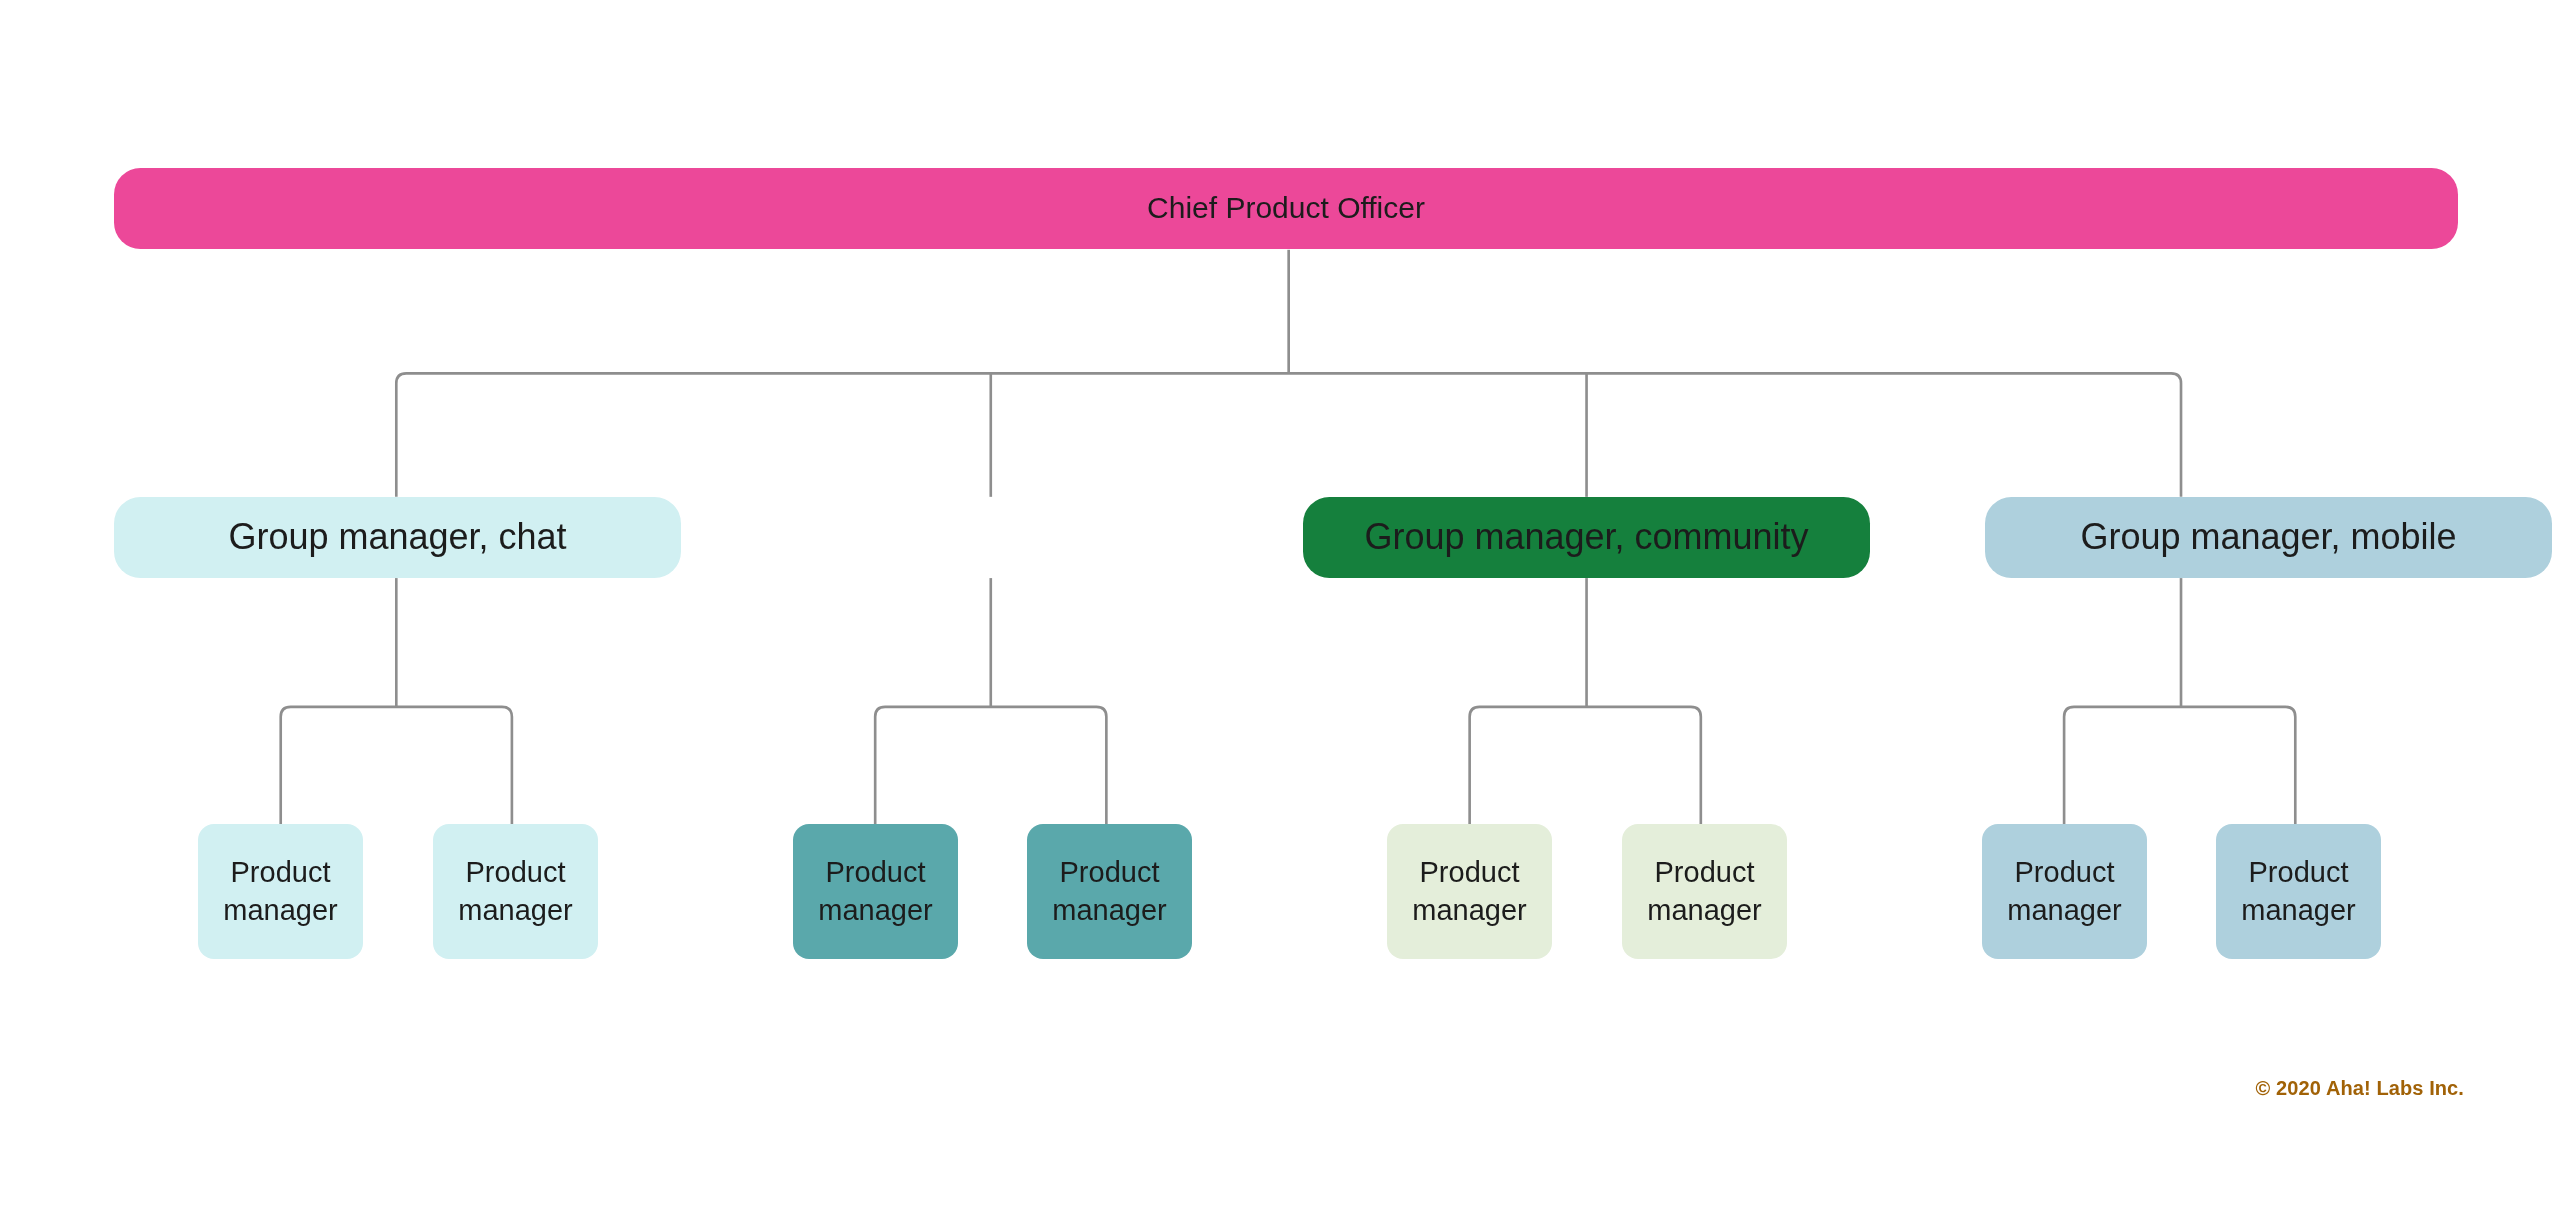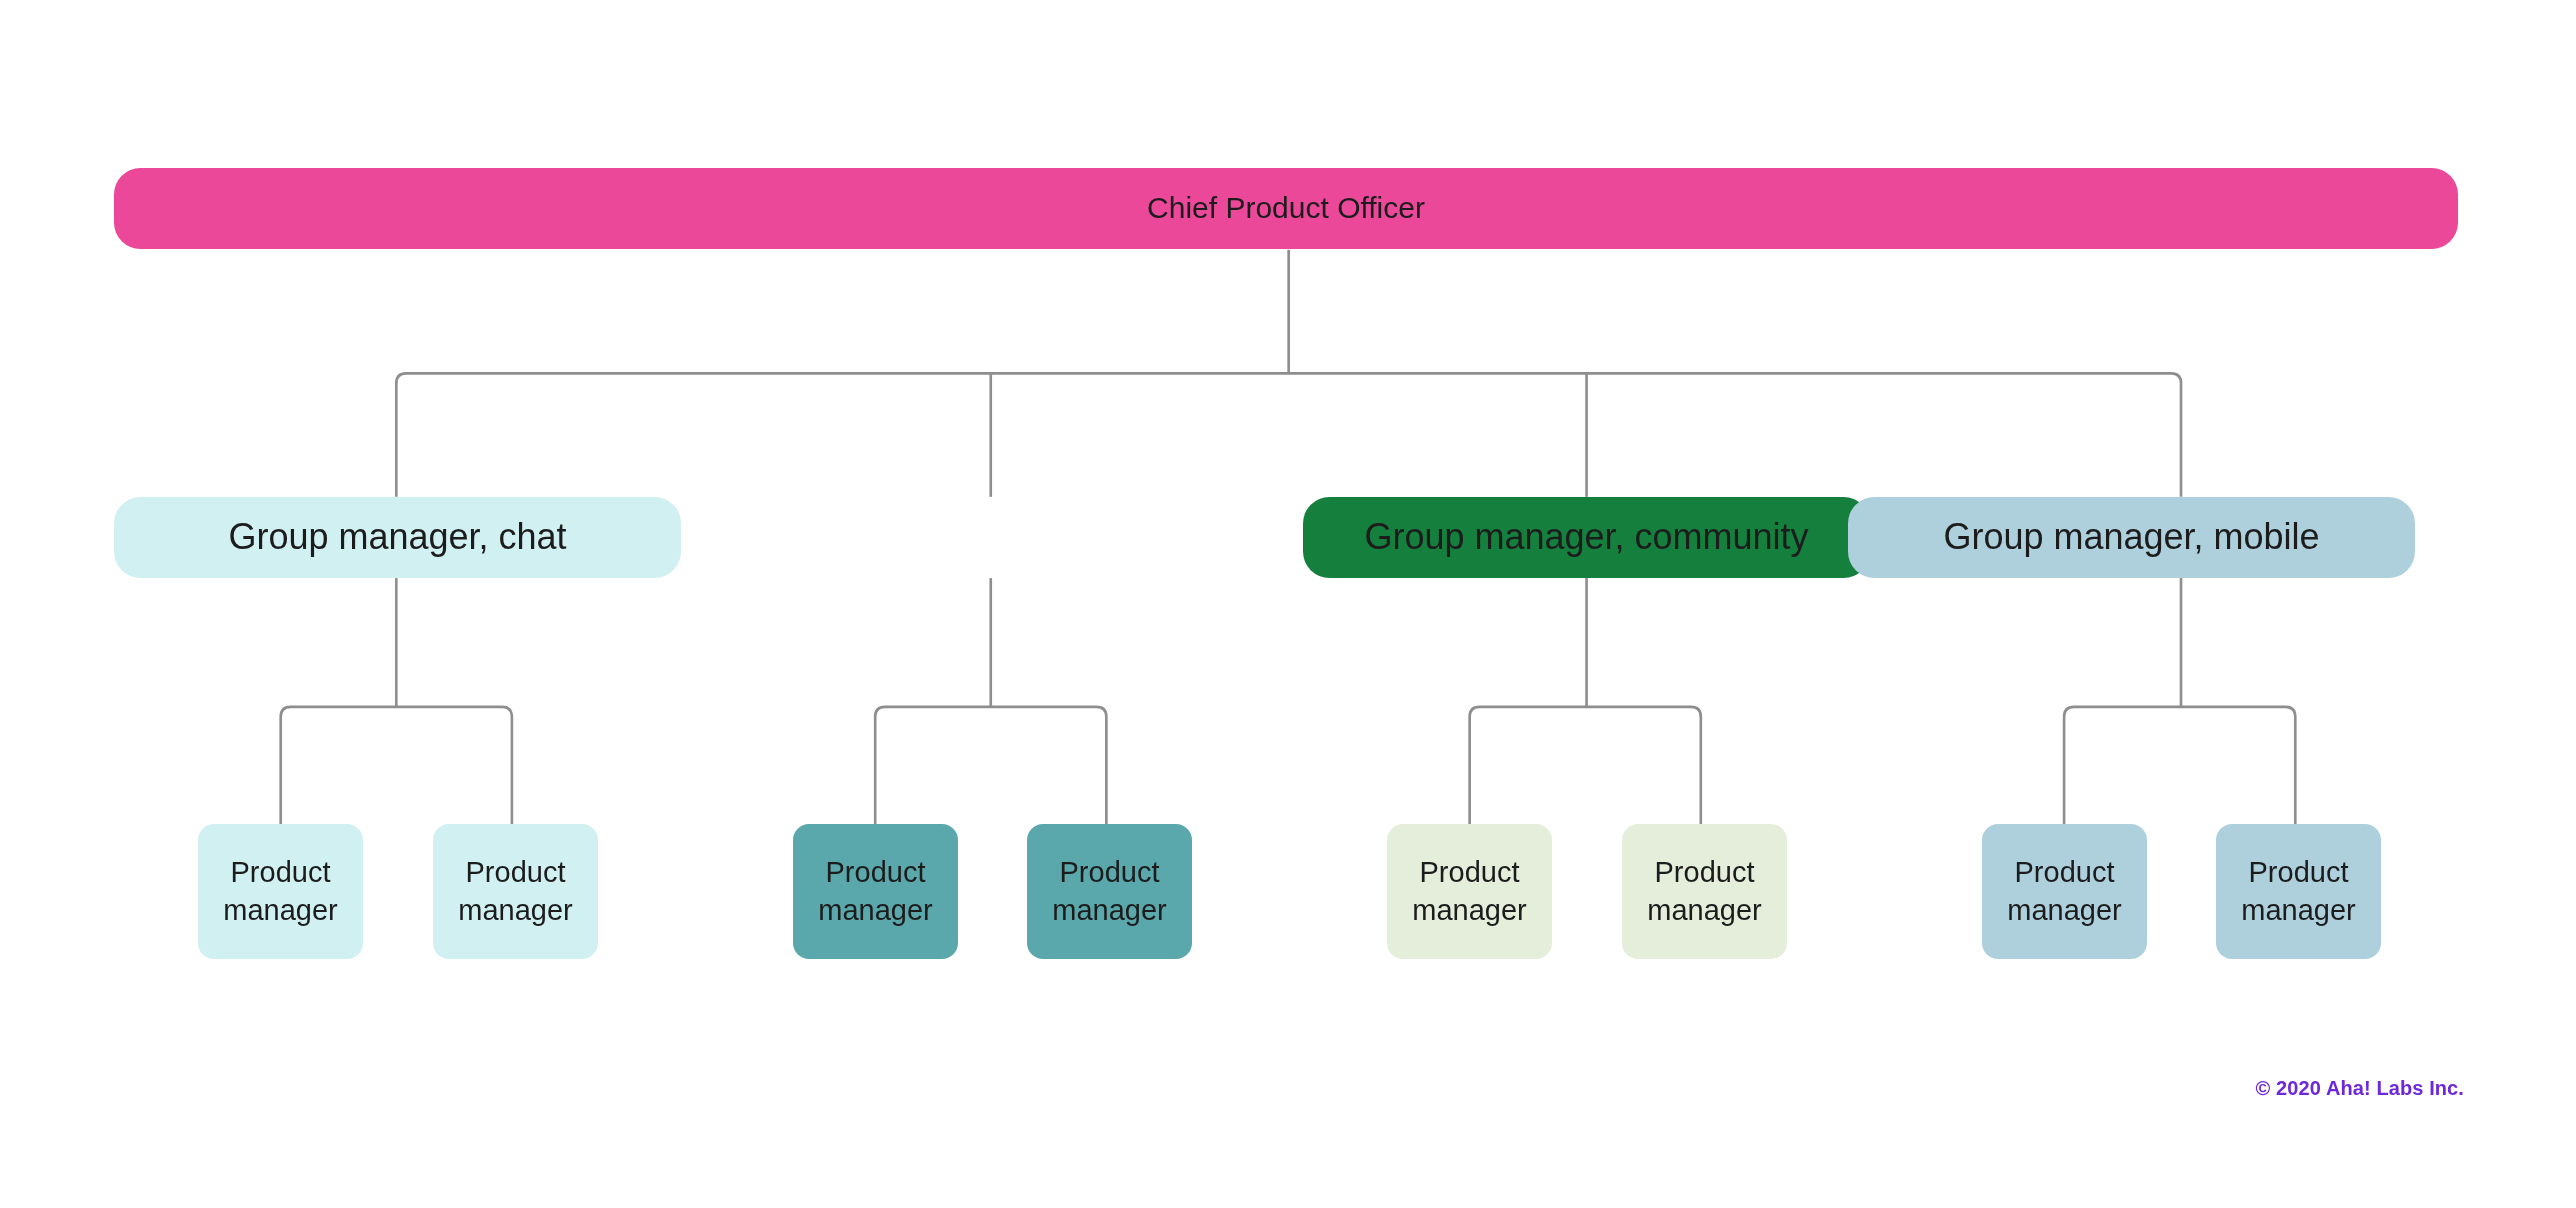--- a/index.html
+++ b/index.html
@@ -97,21 +97,21 @@
   <div class="node node-root" id="root-node" style="left: 114px; top: 168px; width: 2344px; height: 81px; background: #ec4899;">
     <span>Chief Product Officer</span>
   </div>
 
   <div class="node node-group" id="g0" style="left: 114px; top: 497px; width: 567px; height: 81px; background: rgb(209, 240, 242);">
     <span>Group manager, chat</span>
   </div>
   <div class="node node-group" id="g2" style="left: 1303px; top: 497px; width: 567px; height: 81px; background: #15803d;">
     <span>Group manager, community</span>
   </div>
-  <div class="node node-group" id="g3" style="left: 1848px; top: 497px; width: 567px; height: 81px; background: rgb(174, 208, 221);">
+  <div class="node node-group" id="g3" style="left: 1985px; top: 497px; width: 567px; height: 81px; background: rgb(174, 208, 221);">
     <span>Group manager, mobile</span>
   </div>
 
   <div class="node node-leaf" id="p0" style="left: 198px; top: 824px; width: 165px; height: 135px; background: rgb(209, 240, 242);">
     <span class="leaf-label">Product
 manager</span>
   </div>
   <div class="node node-leaf" id="p1" style="left: 433px; top: 824px; width: 165px; height: 135px; background: rgb(209, 240, 242);">
     <span class="leaf-label">Product
 manager</span>
@@ -134,16 +134,16 @@
   </div>
   <div class="node node-leaf" id="p6" style="left: 1982px; top: 824px; width: 165px; height: 135px; background: rgb(174, 208, 221);">
     <span class="leaf-label">Product
 manager</span>
   </div>
   <div class="node node-leaf" id="p7" style="left: 2216px; top: 824px; width: 165px; height: 135px; background: rgb(174, 208, 221);">
     <span class="leaf-label">Product
 manager</span>
   </div>
 
-  <div id="copyright" style="color: #6d28d9;">© 2020 Aha! Labs Inc.</div>
+  <div id="copyright" style="color: #a16207;">© 2020 Aha! Labs Inc.</div>
 
 </div>
 
 
 </body></html>

